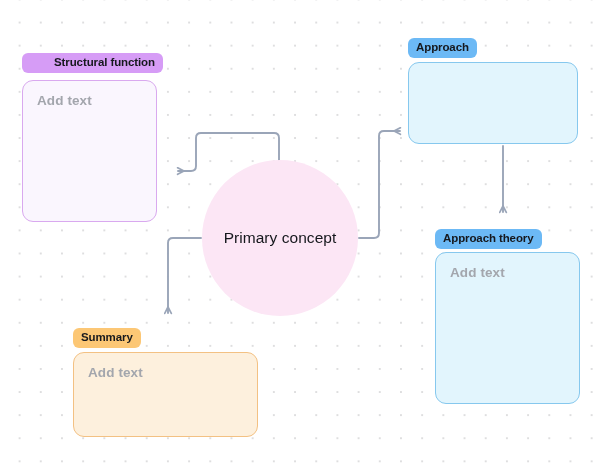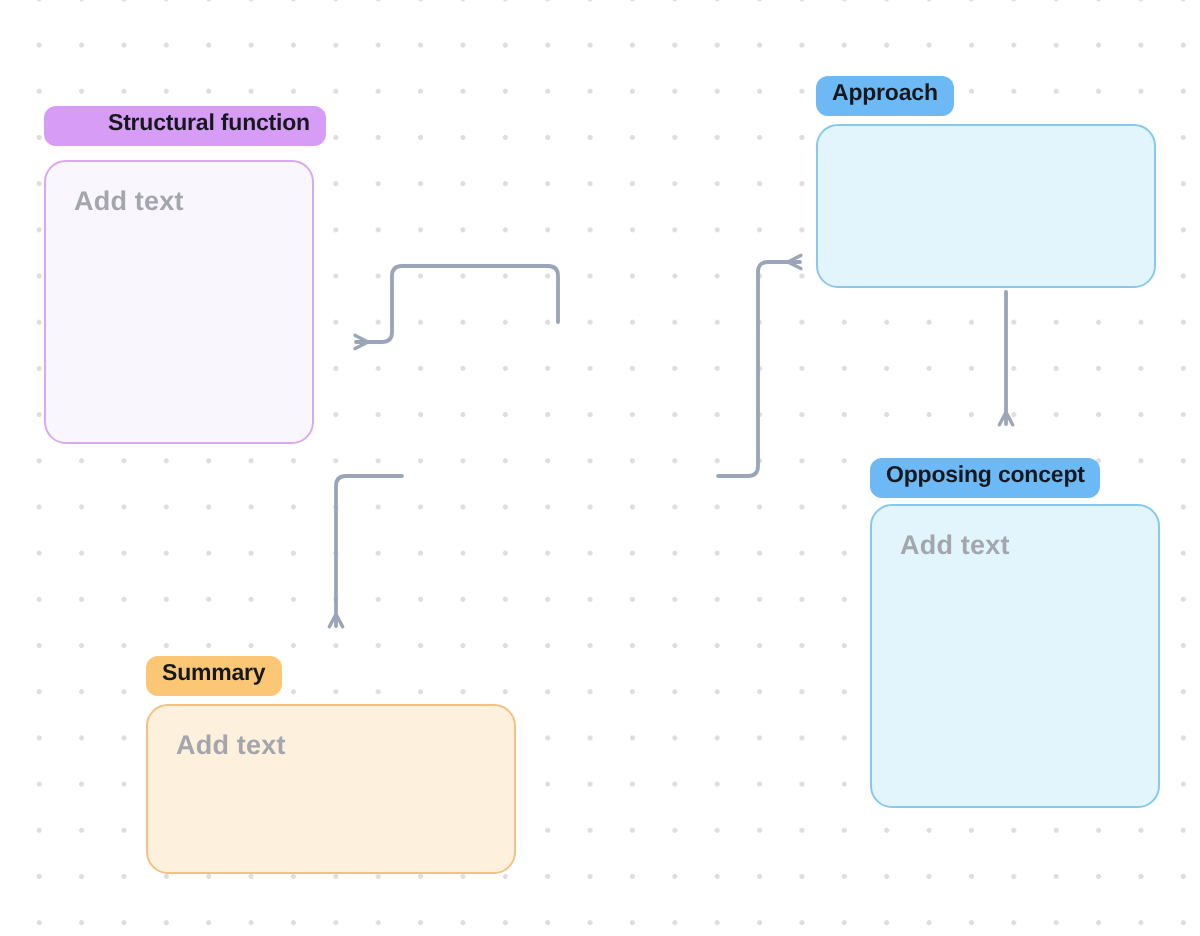--- a/index.html
+++ b/index.html
@@ -117,27 +117,30 @@
   </div>
 
   <div class="node">
     <div class="tag tag-approach">Approach</div>
     <div class="card card-approach">
       <div class="placeholder"></div>
     </div>
   </div>
 
   <div class="node">
-    <div class="tag tag-opposing">Opposing concept</div>
+    <div class="tag tag-opposing">Approach theory</div>
     <div class="card card-opposing">
       <div class="placeholder">Add text</div>
     </div>
   </div>
 
   <div class="node">
     <div class="tag tag-summary">Summary</div>
     <div class="card card-summary">
       <div class="placeholder">Add text</div>
     </div>
   </div>
 
+  <div class="circle">
+    <span class="circle-label">Primary concept</span>
+  </div>
 
 </div>
 
 </body></html>

